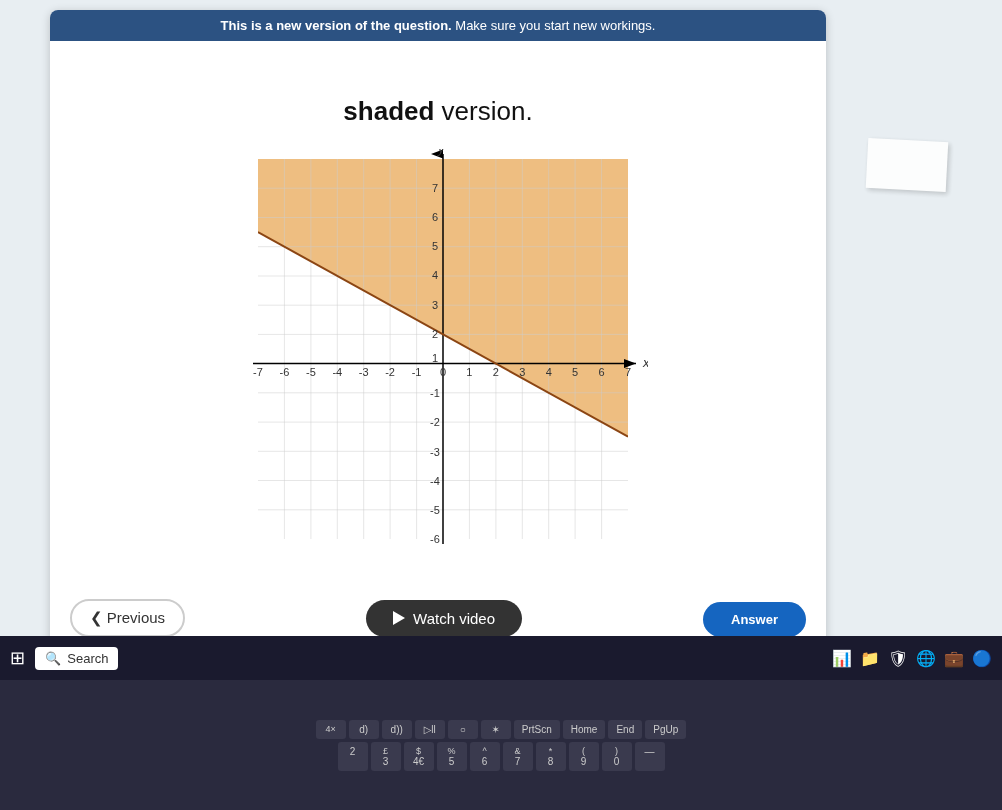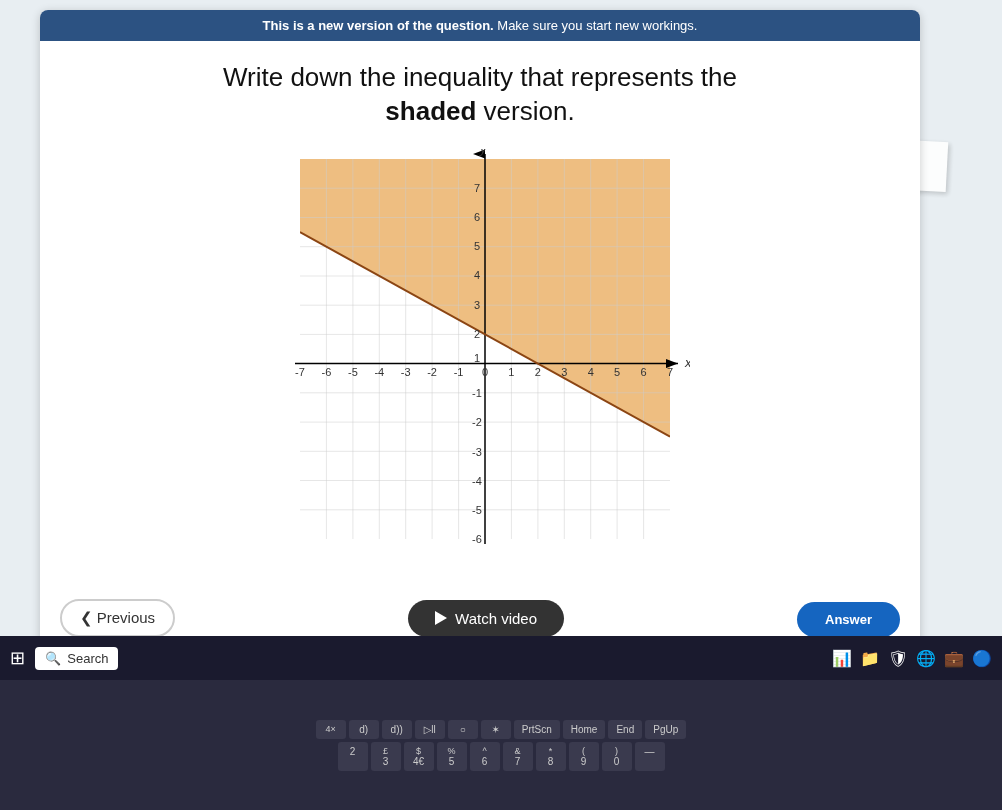--- a/index.html
+++ b/index.html
@@ -29,22 +29,22 @@
       background: #1a1a2e;
       display: flex;
       align-items: center;
       padding: 0 10px;
       gap: 10px;
     }
 
     .question-card {
       position: absolute;
       top: 10px;
-      left: 40px;
-      width: 880px;
+      left: 50px;
+      width: 776px;
       background: white;
       border-radius: 8px;
       overflow: hidden;
       box-shadow: 0 2px 10px rgba(0,0,0,0.2);
     }
 
     .notice-bar {
       background: #2c5282;
       color: white;
       text-align: center;
@@ -258,21 +258,21 @@
   <div class="paper-scrap scrap4"></div>
 
   <div class="question-card">
 
     <div class="notice-bar">
       <strong>This is a new version of the question.</strong><span> Make sure you start new workings.</span>
     </div>
 
     <div class="question-body">
       <div class="question-title">
-        <span>Write down the inequality that represents the</span><br>
+        <br>
         <strong>shaded</strong><span> version.</span>
       </div>
 
       <div class="graph-container">
         <div class="graph-wrapper">
           <svg class="graph-svg" viewBox="0 0 420 420" xmlns="http://www.w3.org/2000/svg">
 
             <defs>
               <clipPath id="graphClip">
                 <rect x="30" y="10" width="370" height="380"></rect>

